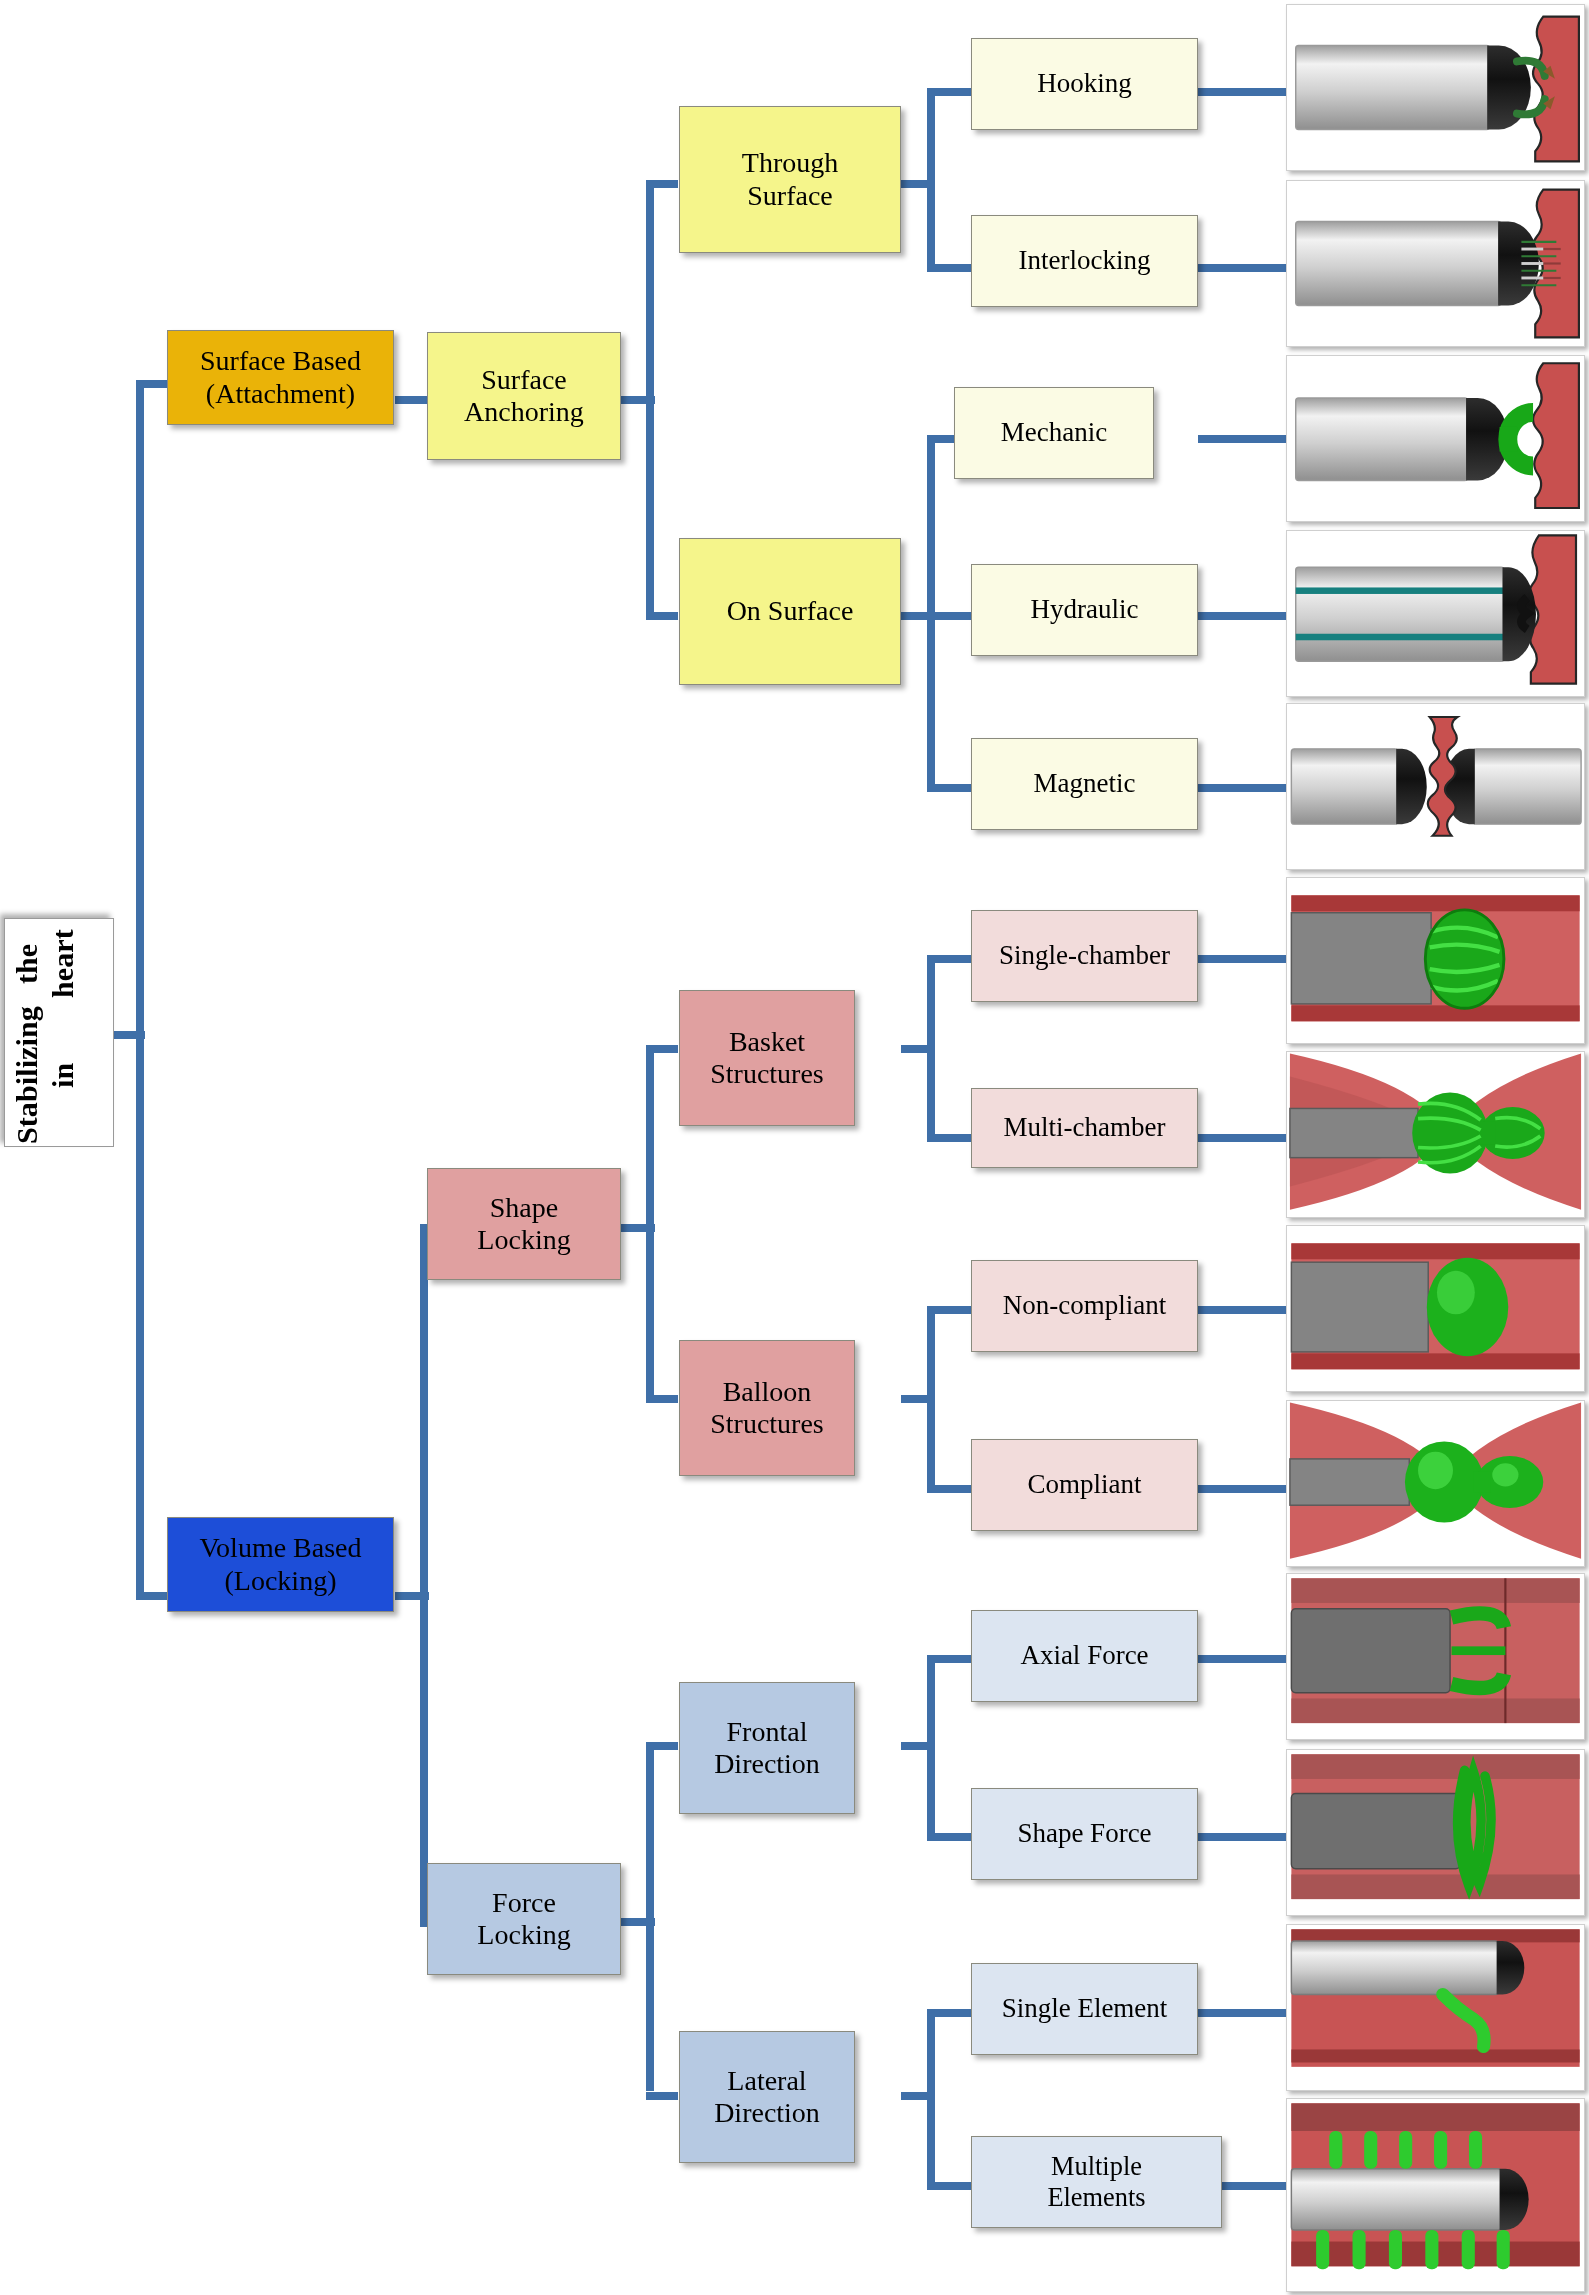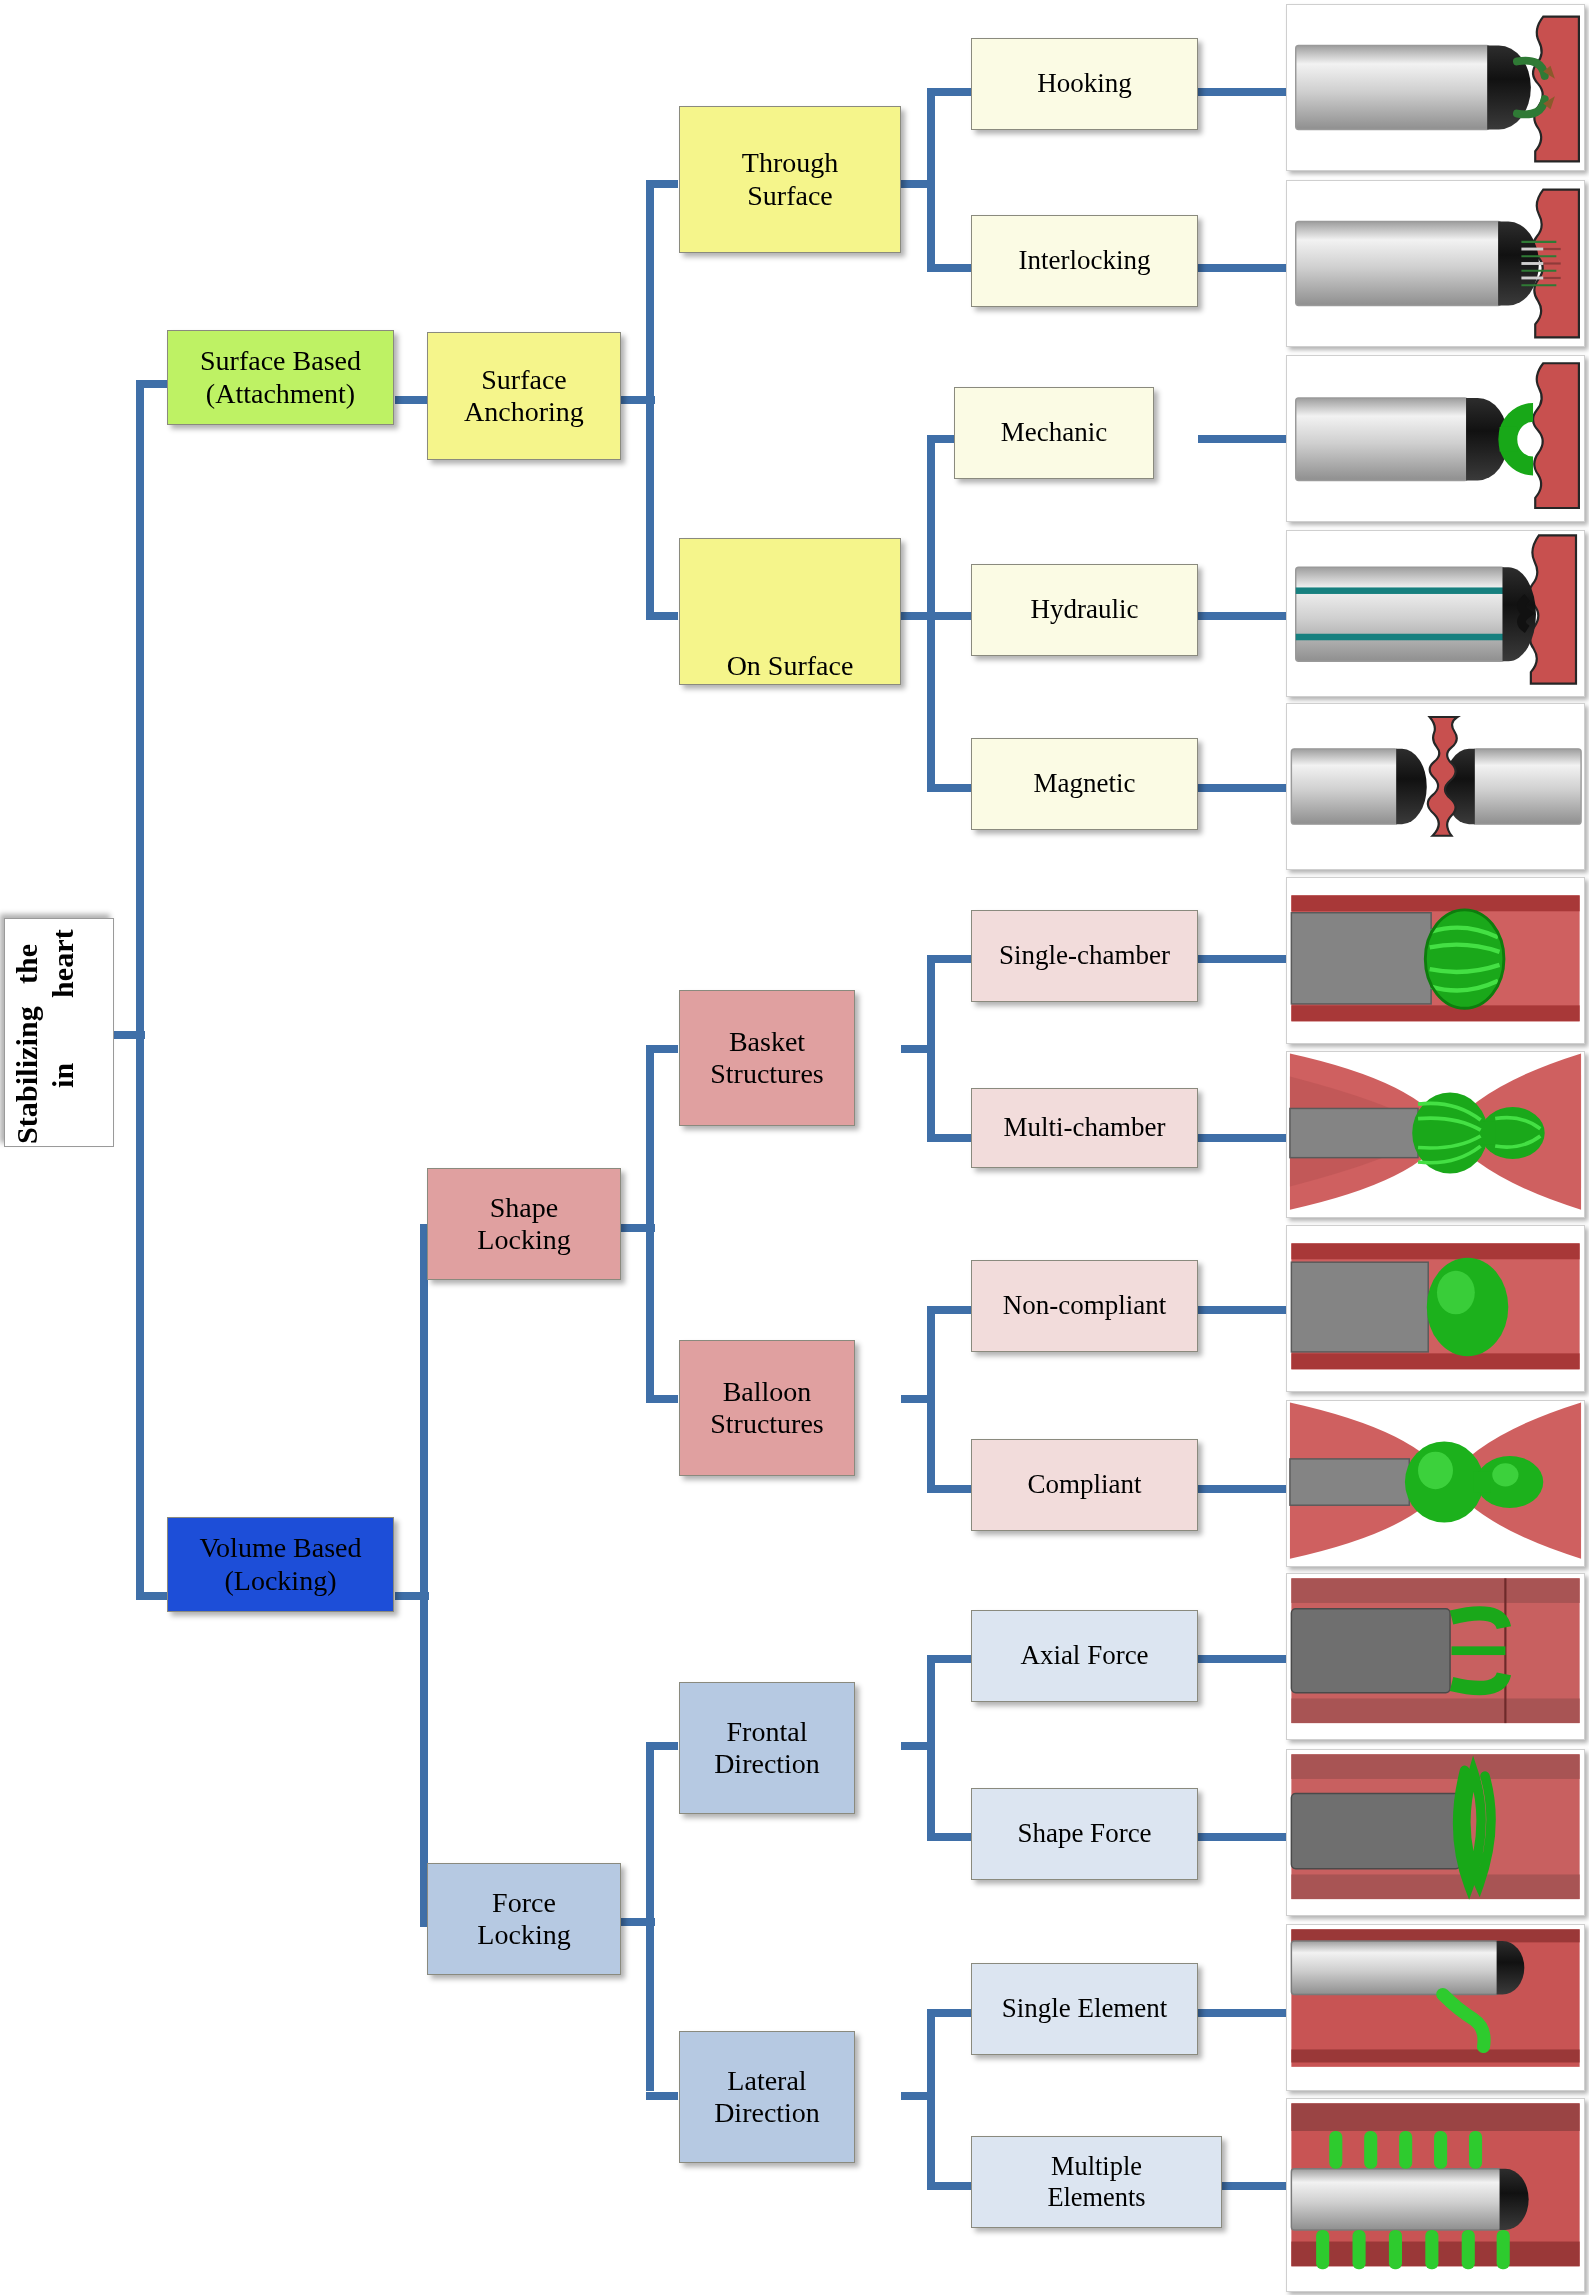--- a/index.html
+++ b/index.html
@@ -26,21 +26,21 @@
     z-index:3;
   }
   .node span{display:block;width:100%;}
 
   .n-root{
     background:#ffffff;border:1.5px solid #9a9a9a;
     writing-mode:vertical-rl;transform:rotate(180deg);
     font-size:30px;font-weight:700;letter-spacing:0.1px;
     line-height:1.18;
   }
-  .n-orange{background:#bef264;}
+  .n-orange{background:#eab308;}
   .n-purple{background:#1d4ed8;}
   .n-yellow{background:#f5f58b;}
   .n-cream {background:#fbfbe4;}
   .n-rose  {background:#e0a0a0;}
   .n-pink  {background:#f2dcdb;}
   .n-blue  {background:#b6c9e2;}
   .n-lblue {background:#dce5f1;}
 
   .f38{font-size:28px;}
   .f37{font-size:27px;}
@@ -175,21 +175,21 @@
     </div>
   </div>
 
   <div class="node n-yellow f38" style="left:679px;top:106px;width:222px;height:147px;">
     <div>
       <span>Through</span>
       <span>Surface</span>
     </div>
   </div>
 
-  <div class="node n-yellow f38" style="left:679px;top:538px;width:222px;height:147px;align-items:flex-end;">
+  <div class="node n-yellow f38" style="left:679px;top:538px;width:222px;height:147px;">
     <span>On Surface</span>
   </div>
 
   <div class="node n-rose f38" style="left:679px;top:990px;width:176px;height:136px;">
     <div>
       <span>Basket</span>
       <span>Structures</span>
     </div>
   </div>
 

